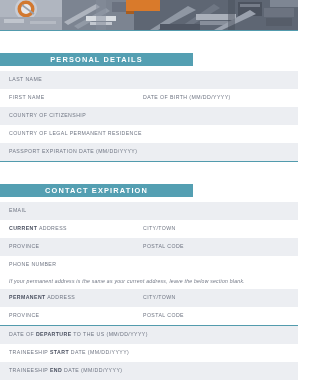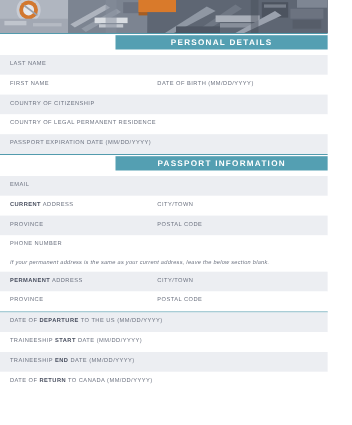--- a/index.html
+++ b/index.html
@@ -25,24 +25,24 @@
   }
   .hero svg { display: block; }
 
   
   .divider {
     height: 1px;
     width: 100%;
     background: #529bad;
   }
   .sect-wrap {
-    padding: 1px 0 5px 0;
+    padding: 22px 0 5px 0;
     background: #ffffff;
     display: flex;
-    justify-content: flex-end;
+    justify-content: flex-start;
   }
   .sect-bar {
     width: 193px;
     height: 13px;
     background: #549fb2;
     display: flex;
     align-items: center;
     justify-content: center;
   }
   .sect-bar span {
@@ -163,21 +163,21 @@
       <div class="row">
         <span class="cell c1"><span>COUNTRY OF LEGAL PERMANENT RESIDENCE</span><b></b><span></span></span>
       </div>
       <div class="row alt">
         <span class="cell c1"><span>PASSPORT EXPIRATION DATE (MM/DD/YYYY)</span><b></b><span></span></span>
       </div>
     </div>
     <div class="divider"></div>
     <div class="sect-wrap">
       <div class="sect-bar">
-        <span>PASSPORT INFORMATION</span>
+        <span>CONTACT EXPIRATION</span>
       </div>
     </div>
     <div class="rows">
       <div class="row alt">
         <span class="cell c1"><span>EMAIL</span><b></b><span></span></span>
       </div>
       <div class="row">
         <span class="cell c1"><span></span><b>CURRENT</b><span> ADDRESS</span></span>
         <span class="cell c2">CITY/TOWN</span>
       </div>

